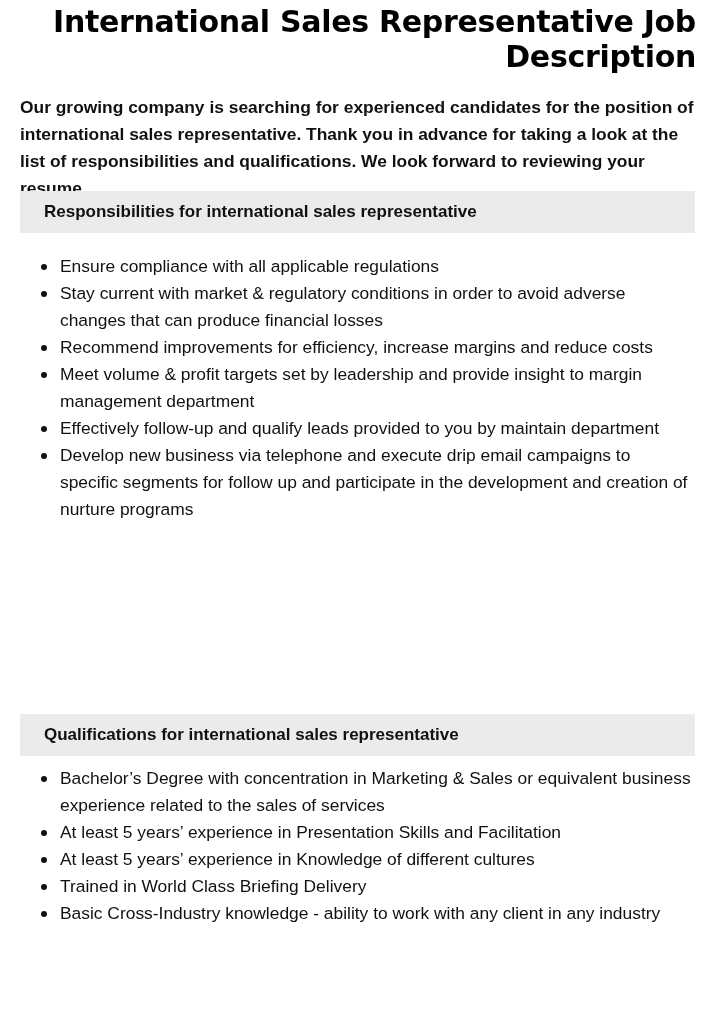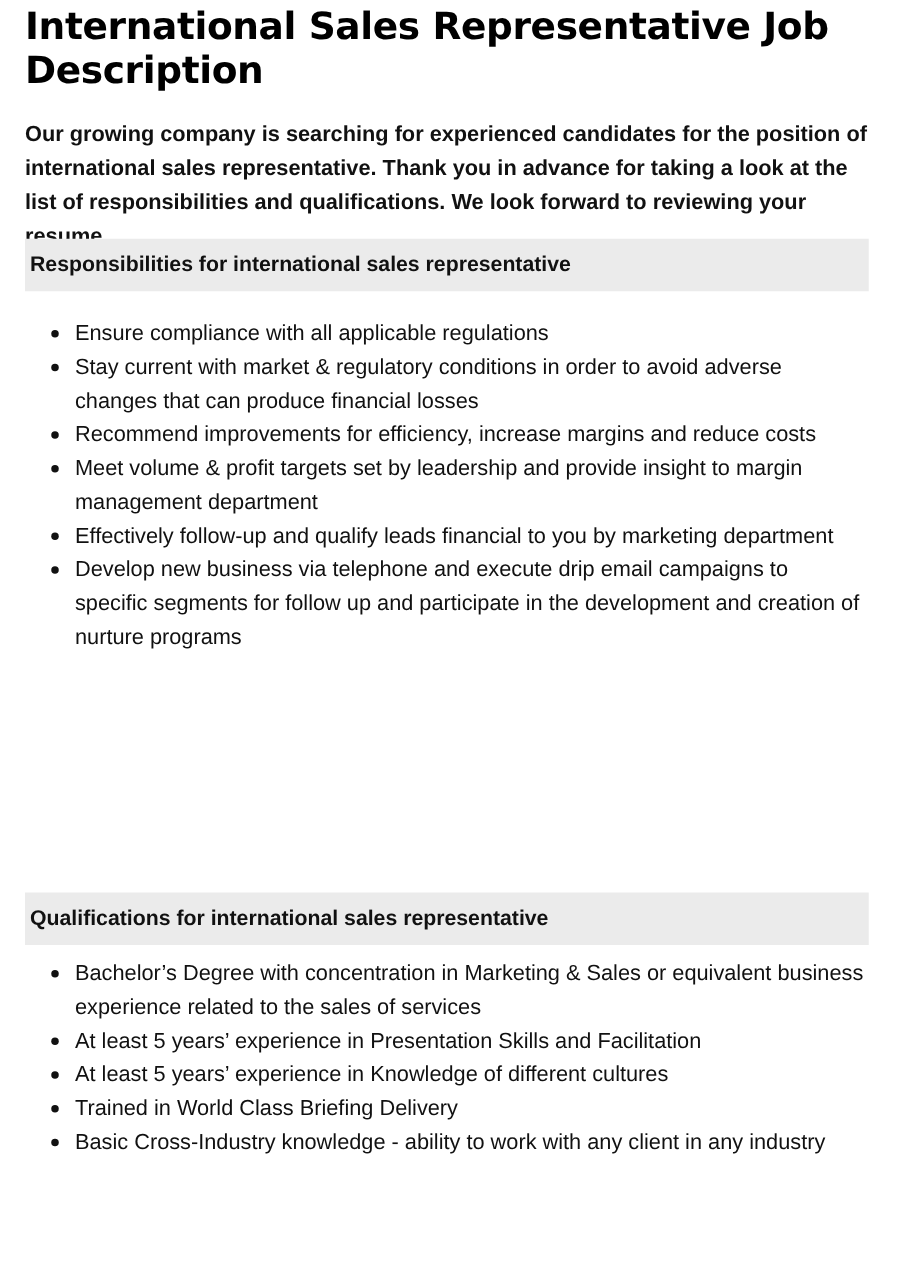--- a/index.html
+++ b/index.html
@@ -10,21 +10,21 @@
       font-family: "Liberation Sans", sans-serif;
       color: #111111;
     }
     .page { position: relative; width: 720px; }
     h1 {
       margin: 0;
       position: absolute;
       top: 4px;
       left: 20px;
       width: 676px;
-      text-align: left;
+      text-align: right;
       font-family: "DejaVu Sans", sans-serif;
       font-weight: bold;
       font-size: 30px;
       line-height: 35px;
       letter-spacing: -0.3px;
       color: #000;
     }
     .intro {
       position: absolute;
       top: 94px;
@@ -36,21 +36,21 @@
       color: #111;
       font-weight: bold;
     }
     .section-header {
       position: absolute;
       left: 20px;
       width: 675px;
       height: 42px;
       background: #ebebeb;
       box-sizing: border-box;
-      padding-left: 4px;
+      padding-left: 24px;
       font-size: 17px;
       font-weight: bold;
       line-height: 42px;
       color: #111;
     }
     ul.items {
       position: absolute;
       left: 20px;
       width: 672px;
       margin: 0;
@@ -80,21 +80,21 @@
 
   <p class="intro">Our growing company is searching for experienced candidates for the position of international sales representative. Thank you in advance for taking a look at the list of responsibilities and qualifications. We look forward to reviewing your resume.</p>
 
   <div class="section-header" style="top:191px;">Responsibilities for international sales representative</div>
 
   <ul class="items" style="top:253px;">
     <li>Ensure compliance with all applicable regulations</li>
     <li>Stay current with market &amp; regulatory conditions in order to avoid adverse changes that can produce financial losses</li>
     <li>Recommend improvements for efficiency, increase margins and reduce costs</li>
     <li>Meet volume &amp; profit targets set by leadership and provide insight to margin management department</li>
-    <li>Effectively follow-up and qualify leads financial to you by marketing department</li>
+    <li>Effectively follow-up and qualify leads provided to you by maintain department</li>
     <li>Develop new business via telephone and execute drip email campaigns to specific segments for follow up and participate in the development and creation of nurture programs</li>
   </ul>
 
   <div class="section-header" style="top:714px;">Qualifications for international sales representative</div>
 
   <ul class="items" style="top:765px;">
     <li>Bachelor’s Degree with concentration in Marketing &amp; Sales or equivalent business experience related to the sales of services</li>
     <li>At least 5 years’ experience in Presentation Skills and Facilitation</li>
     <li>At least 5 years’ experience in Knowledge of different cultures</li>
     <li>Trained in World Class Briefing Delivery</li>

